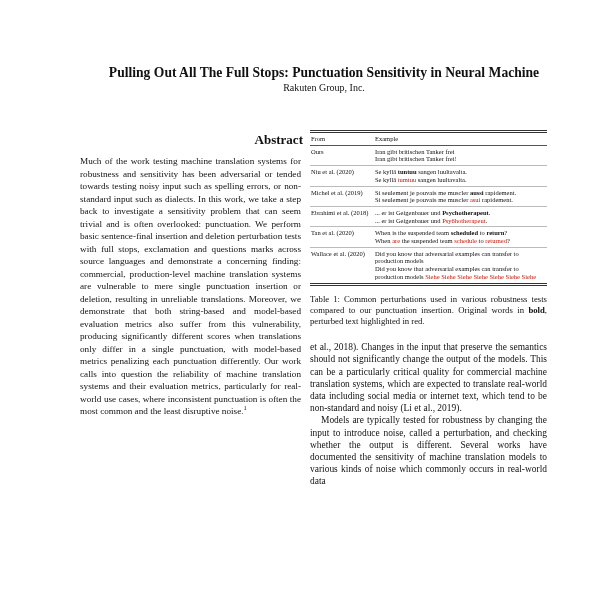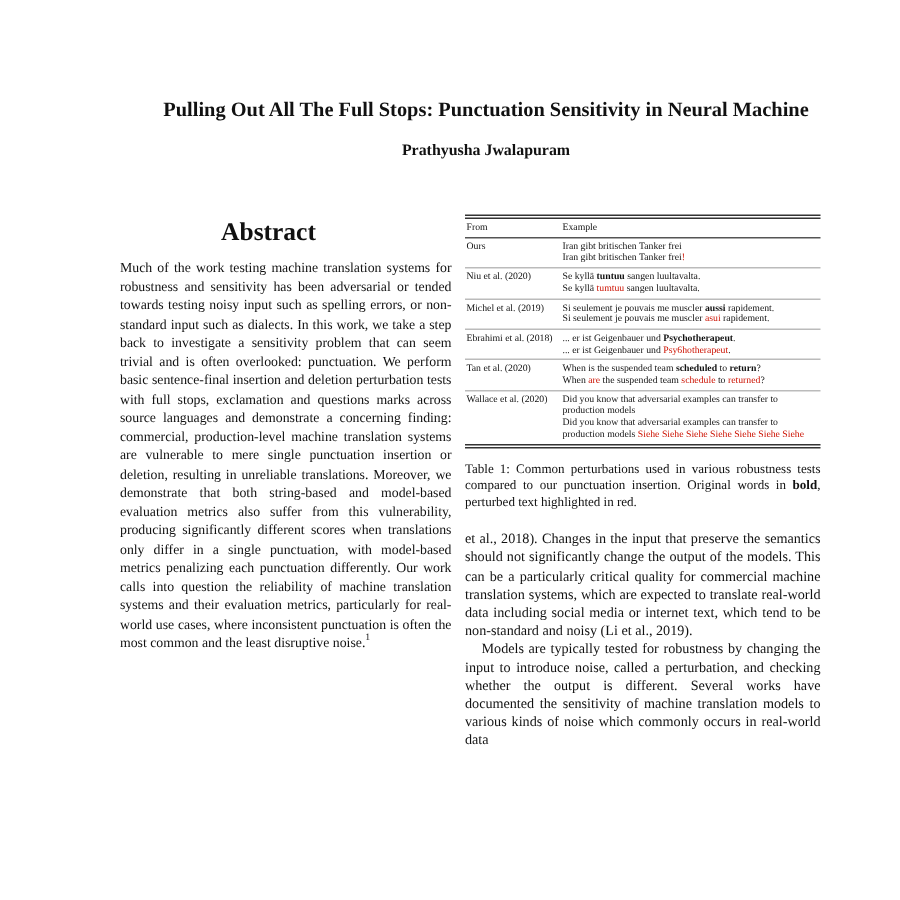--- a/index.html
+++ b/index.html
@@ -13,21 +13,21 @@
   .paper-title{font-size:13.6px;line-height:17px;margin:0;font-weight:bold;}
   .title-line{display:block;}
   .author{font-weight:bold;font-size:10.6px;line-height:13px;margin-top:13px;}
   .affil{font-size:10px;line-height:13px;}
   .email{font-family:"DejaVu Sans Mono","Liberation Mono",monospace;font-size:9px;line-height:12px;margin-top:3px;}
   
   .cols{display:flex;gap:7px;padding:0 53px 0 55px;margin-top:34px;align-items:flex-start;}
   .col-left{width:249px;box-sizing:border-box;}
   .col-right{width:238px;box-sizing:border-box;}
   
-  .abs-head{text-align:center;font-weight:bold;font-size:17px;margin:4px 0 7px 0;}
+  .abs-head{text-align:right;font-weight:bold;font-size:13px;margin:4px 0 7px 0;}
   .abs-body{font-size:9.2px;line-height:12.5px;text-align:justify;margin:0 2px 0 25px;}
   .fn{font-size:6.5px;vertical-align:super;line-height:0;}
   .sec-head{font-size:11px;font-weight:bold;margin:10px 0 7px 0;}
   .sec-num{margin-right:13px;}
   .body-par{font-size:9.45px;line-height:12.2px;text-align:justify;margin:0;}
   .indent{text-indent:11px;}
   
   .t-wrap{border-top:3px double #333;border-bottom:3px double #333;font-size:6.5px;line-height:7.7px;margin-top:2px;}
   .t-row{display:flex;padding:2px 1px;}
   .t-head{border-bottom:1px solid #555;}
@@ -42,21 +42,21 @@
 </style>
 </head>
 <body>
 
 <div class="page">
 
   <header class="title-block">
     <h1 class="paper-title">
       <span class="title-line">Pulling Out All The Full Stops: Punctuation Sensitivity in Neural Machine</span>
     </h1>
-    <div class="author">Prathyusha Jwalapuram</div>
+    <div class="affil">Rakuten Group, Inc.</div>
   </header>
 
   <div class="cols">
 
     <div class="col-left">
       <div class="abs-head">Abstract</div>
       <p class="abs-body"><span>Much of the work testing machine translation systems for robustness and sensitivity has been adversarial or tended towards testing noisy input such as spelling errors, or non-standard input such as dialects. In this work, we take a step back to investigate a sensitivity problem that can seem trivial and is often overlooked: punctuation. We perform basic sentence-final insertion and deletion perturbation tests with full stops, exclamation and questions marks across source languages and demonstrate a concerning finding: commercial, production-level machine translation systems are vulnerable to mere single punctuation insertion or deletion, resulting in unreliable translations. Moreover, we demonstrate that both string-based and model-based evaluation metrics also suffer from this vulnerability, producing significantly different scores when translations only differ in a single punctuation, with model-based metrics penalizing each punctuation differently. Our work calls into question the reliability of machine translation systems and their evaluation metrics, particularly for real-world use cases, where inconsistent punctuation is often the most common and the least disruptive noise.</span><sup class="fn">1</sup></p>
     </div>
 
     <div class="col-right">

